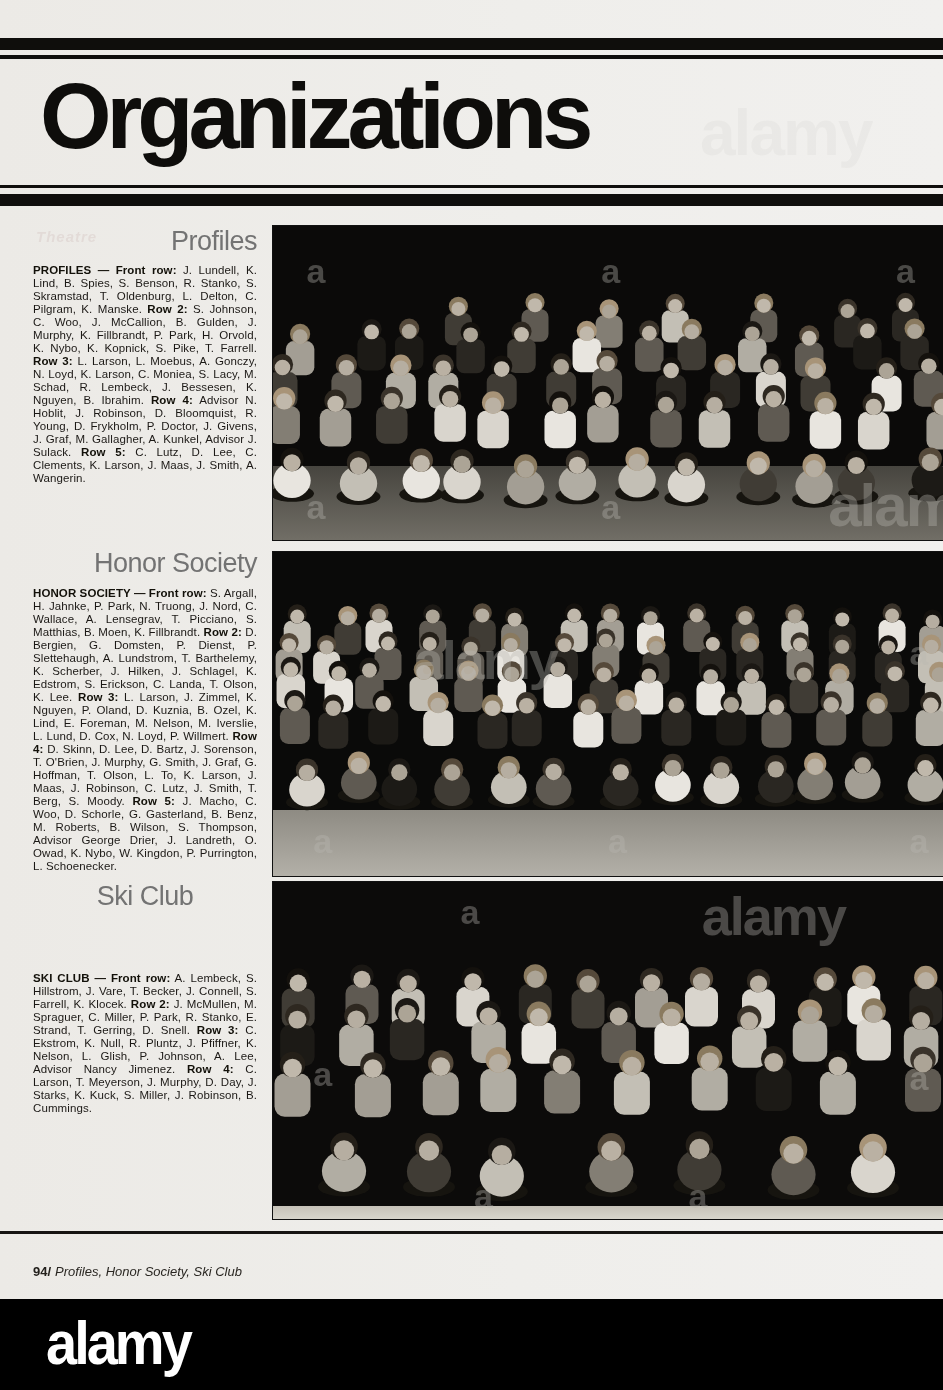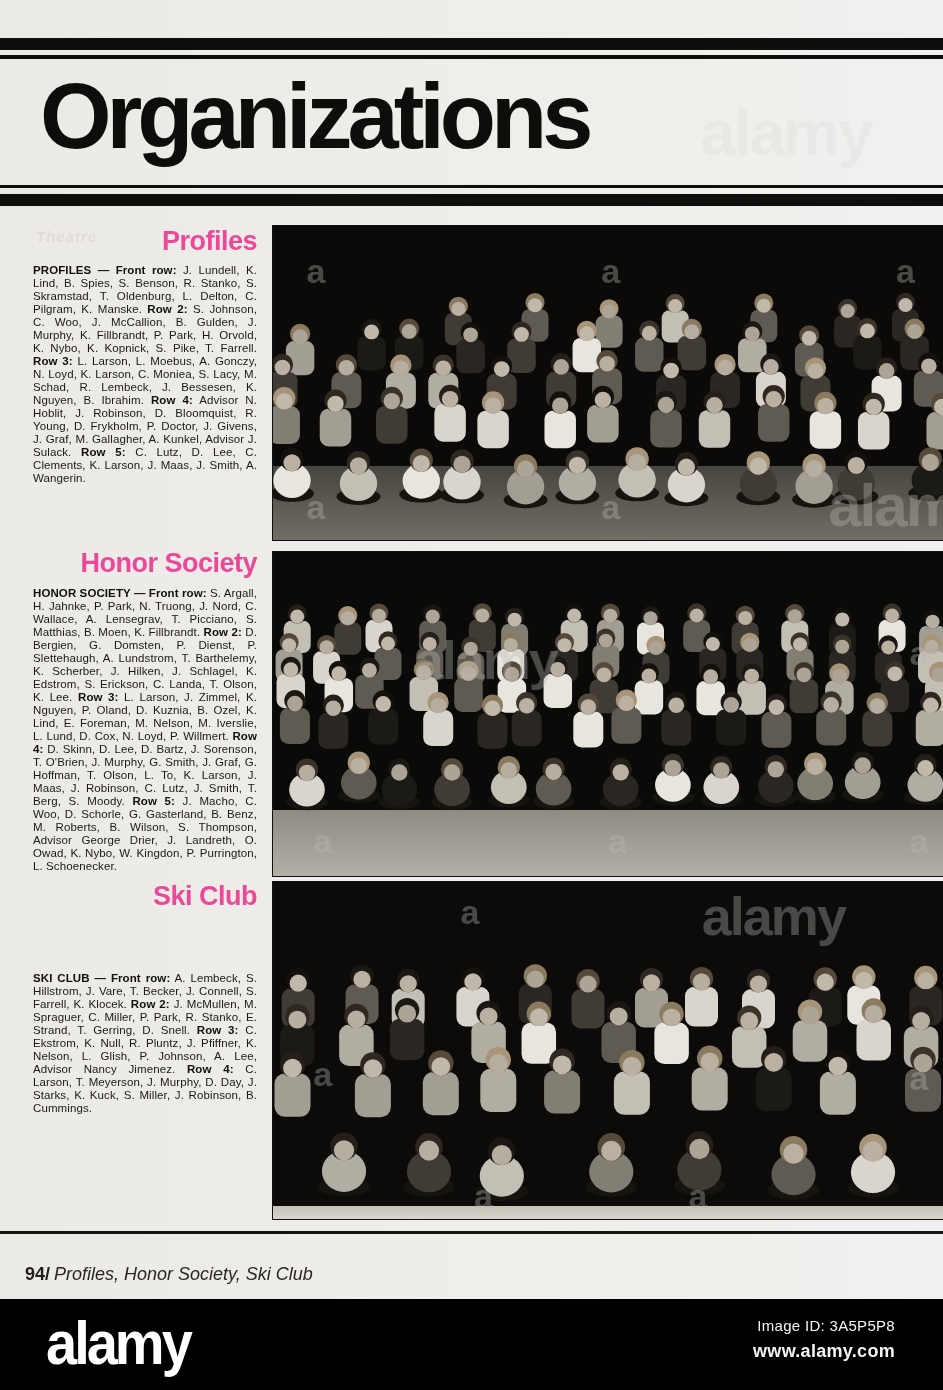--- a/index.html
+++ b/index.html
@@ -25,23 +25,23 @@
     position:absolute;left:700px;top:96px;font-size:64px;font-weight:700;
     color:#9a9everify;color:#9a9890;opacity:.07;letter-spacing:-2px;pointer-events:none;
   }
   .ghost-bleed{
     position:absolute;left:36px;top:228px;font-size:15px;font-weight:700;
     color:#a87f7f;opacity:.14;font-style:italic;pointer-events:none;letter-spacing:1px;
   }
 
   .sec-head{
     position:absolute;left:33px;width:224px;margin:0;text-align:right;
-    font-size:27px;font-weight:700;letter-spacing:-.5px;color:#ec4899;line-height:1;
-  }
-  #head-0{top:228px;} #head-1{top:550px;} #head-2{top:883px;}
+    font-size:27px;font-weight:400;letter-spacing:-.5px;color:#737373;line-height:1;
+  }
+  #head-0{top:228px;} #head-1{top:550px;} #head-2{top:883px;text-align:center;}
 
   .caption{
     position:absolute;left:33px;width:224px;margin:0;
     font-size:11.5px;line-height:13px;color:#1b1815;
     text-align:justify;letter-spacing:.1px;
   }
   .caption b{font-weight:700;color:#121009;margin-top:10px;}
   #cap-0{top:264px;} #cap-1{top:587px;} #cap-2{top:972px;}
 
   .photo{
@@ -52,21 +52,21 @@
   #photo-1{top:552px;height:324px;}
   #photo-2{top:882px;height:337px;}
   .photo svg{display:block;width:100%;height:100%;}
 
   .wm{position:absolute;font-weight:700;color:#bab8b2;opacity:.36;pointer-events:none;line-height:1;}
   .wm-letter{font-size:34px;}
   .wm-word{font-size:54px;letter-spacing:-2px;}
   .wm-word-big{font-size:60px;letter-spacing:-2px;}
 
   .footer{
-    position:absolute;left:25px;top:1264px;font-size:18px;color:#23201c;white-space:nowrap;
+    position:absolute;left:33px;top:1264px;font-size:13px;color:#23201c;white-space:nowrap;
   }
   .footer .pgnum{font-weight:700;font-style:normal;}
   .footer .pgsections{font-style:italic;margin-left:4px;color:#2a2722;}
 
   .alamy-bar{
     position:absolute;left:0;right:0;top:1299px;height:91px;background:#000;
   }
   .alamy-logo{
     position:absolute;left:46px;top:14px;
     font-size:56px;font-weight:700;letter-spacing:-3px;color:#fff;
@@ -695,19 +695,15 @@
   </figure>
 
   <div class="rule r-bottom-thin"></div>
 
   <div class="footer">
     <span class="pgnum">94/</span><span class="pgsections">Profiles, Honor Society, Ski Club</span>
   </div>
 
   <div class="alamy-bar">
     <span class="alamy-logo">alamy</span>
-    <div class="bar-right">
-      <div class="bar-image-id">Image ID: 3A5P5P8</div>
-      <div class="bar-url">www.alamy.com</div>
-    </div>
   </div>
 
 </div>
 
 </body></html>

